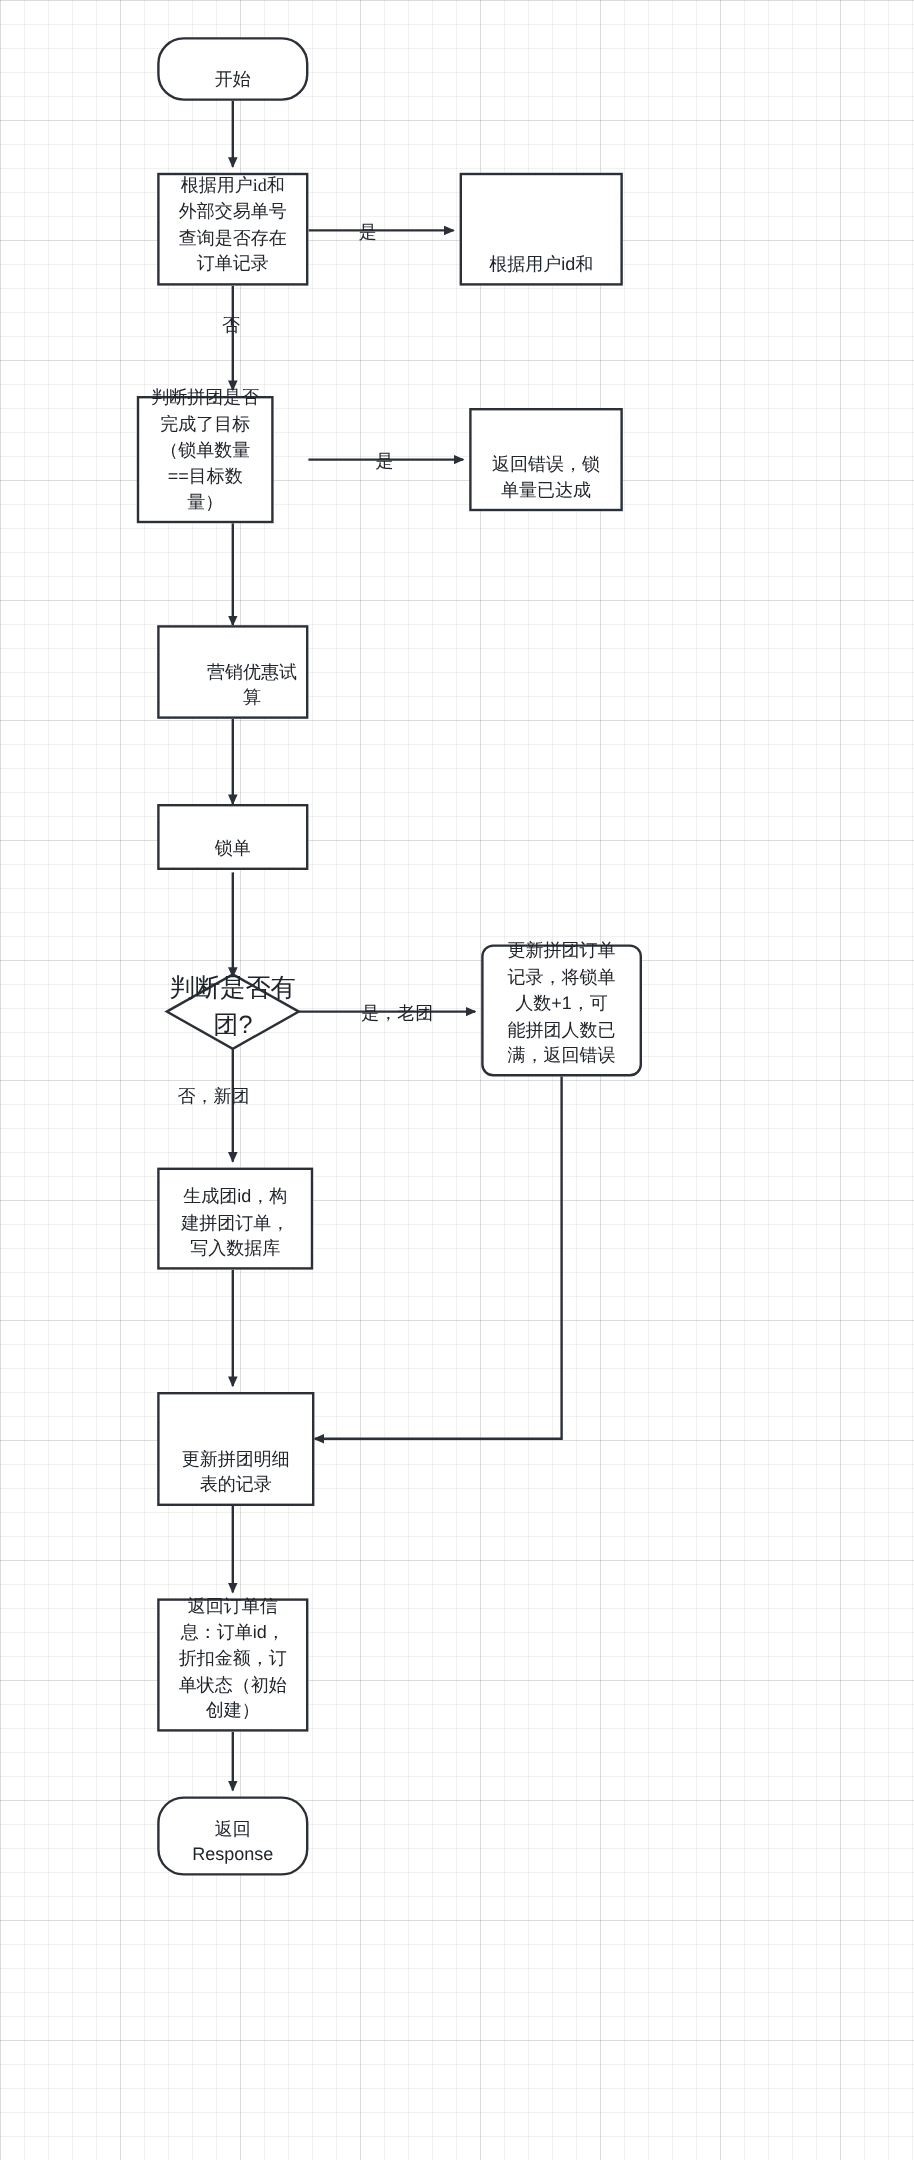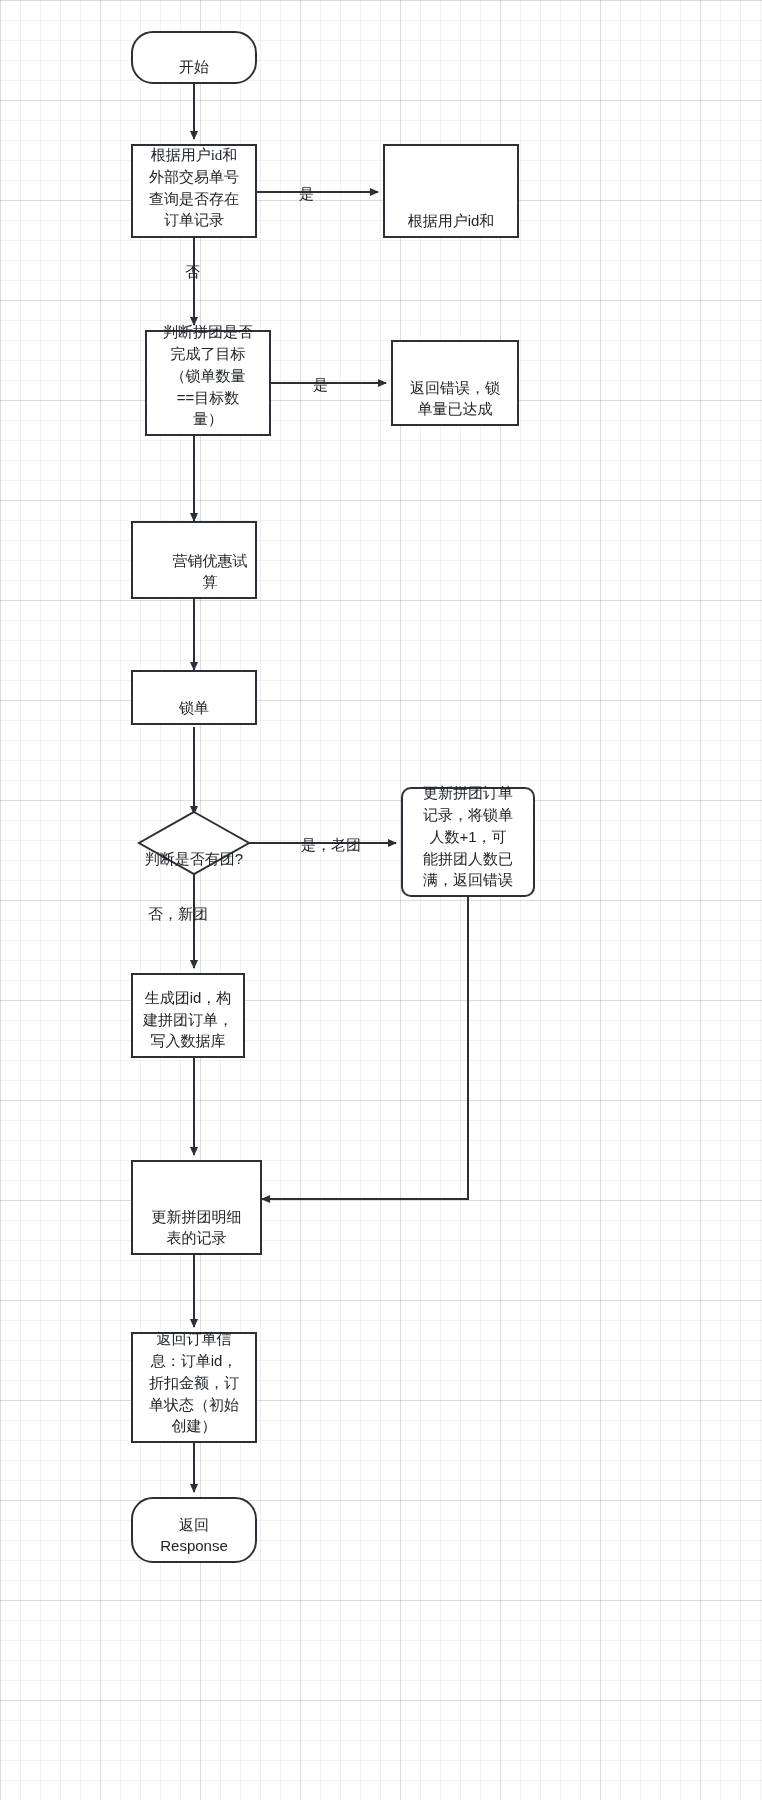--- a/index.html
+++ b/index.html
@@ -37,21 +37,21 @@
     line-height:1.45;
     padding:4px 6px;
     white-space:pre-line;
   }
   .node.terminator{ border-radius:22px; }
   .node.diamond{
     border:none;background:transparent;
   }
   .diamond-label{
     position:relative;z-index:2;
-    font-size:15px;color:#20242b;
+    font-size:21px;color:#20242b;
   }
   .edge-label{
     position:absolute;
     color:#20242b;
     font-size:15px;
     background:transparent;
     white-space:nowrap;
     line-height:1;
   }
 </style>
@@ -106,21 +106,21 @@
     <span>根据用户id和
 外部交易单号
 查询是否存在
 订单记录</span>
   </div>
 
   <div class="node" style="left:383px;top:144px;width:136px;height:94px;">
     <span>根据用户id和</span>
   </div>
 
-  <div class="node" style="left:145px;top:330px;width:126px;height:106px;">
+  <div class="node" style="left:114px;top:330px;width:114px;height:106px;">
     <span>判断拼团是否
 完成了目标
 （锁单数量
 ==目标数
 量）</span>
   </div>
 
   <div class="node" style="left:391px;top:340px;width:128px;height:86px;">
     <span>返回错误，锁
 单量已达成</span>
@@ -139,21 +139,21 @@
   </div>
 
   <div class="node" style="left:401px;top:787px;width:134px;height:110px;border-radius:10px;">
     <span>更新拼团订单
 记录，将锁单
 人数+1，可
 能拼团人数已
 满，返回错误</span>
   </div>
 
-  <div class="node" style="left:131px;top:973px;width:114px;height:85px;">
+  <div class="node" style="left:131px;top:973px;width:130px;height:85px;">
     <span>生成团id，构
 建拼团订单，
 写入数据库</span>
   </div>
 
   <div class="node" style="left:131px;top:1160px;width:131px;height:95px;">
     <span>更新拼团明细
 表的记录</span>
   </div>
 

